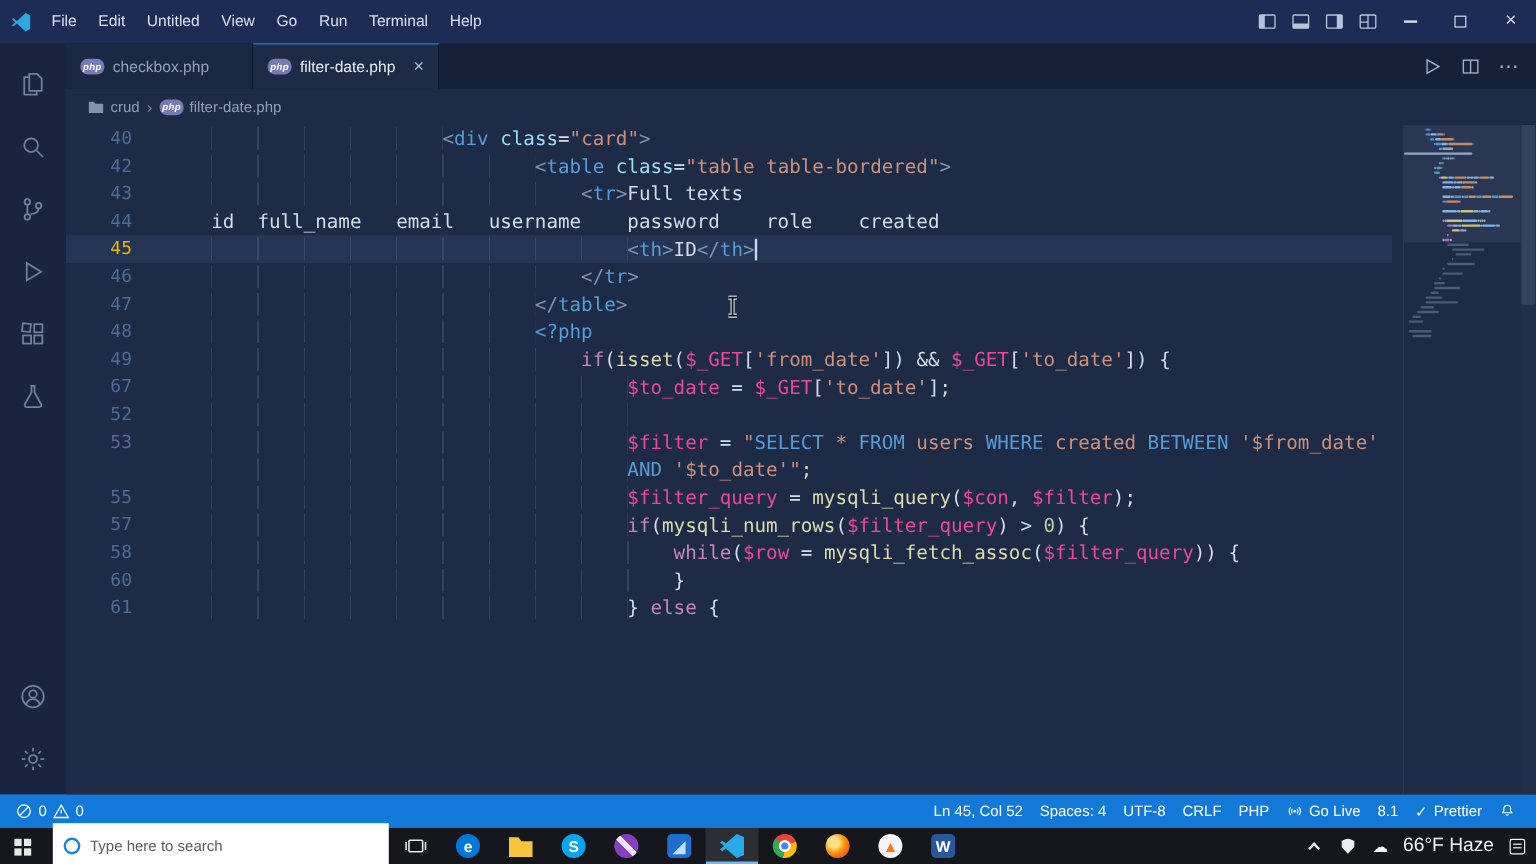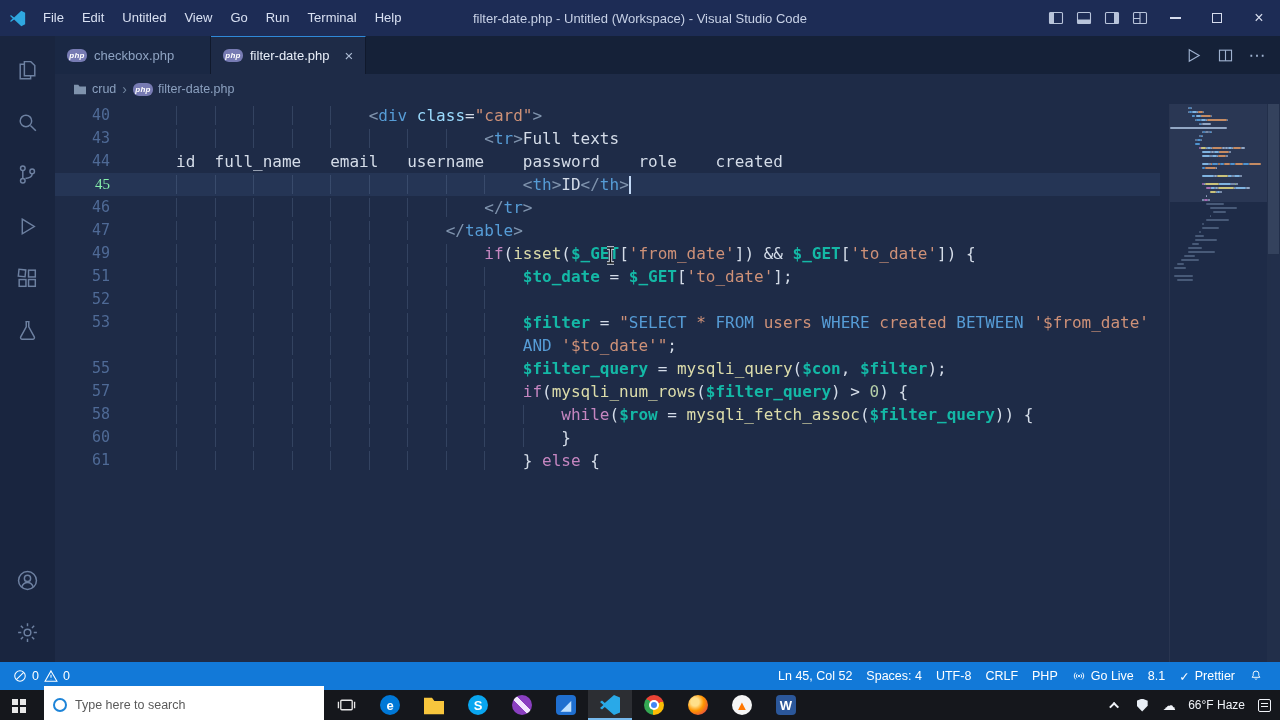--- a/index.html
+++ b/index.html
@@ -44,25 +44,25 @@
                 padding-left:18px; gap:6px; font-size:12.5px; color:#8ba0bf; }
   .bc-item{ display:flex; align-items:center; gap:5px; }
   .bc-sep{ font-size:14px; color:#70849f; }
   
   .editor{ position:relative; flex:1 1 auto; background:#1e2b47; overflow:hidden;
            font-family:"DejaVu Sans Mono","Liberation Mono",monospace; font-size:16px; line-height:23px; }
   .code-lines{ position:absolute; inset:0 120px 0 0; overflow:hidden; }
   .code-row{ display:flex; height:23px; white-space:pre; }
   .code-row.active{ background:rgba(110,152,212,.10); }
   .ln{ flex:0 0 55px; text-align:right; color:#4f6a96; font-size:15px; user-select:none; }
-  .code-row.active .ln{ color:#86efac;font-family:Liberation Serif, serif; }
+  .code-row.active .ln{ color:#eab308; }
   .lc{ padding-left:66px; flex:1; }
   .tk-ind{ background-image:repeating-linear-gradient(to right, rgba(127,152,188,.22) 0 1px, transparent 1px 4ch); }
   .tk-br{ color:#7f93ad; } .tk-tag{ color:#569cd6; } .tk-attr{ color:#9cdcfe; }
-  .tk-str{ color:#ce9178; } .tk-kw{ color:#c586c0; } .tk-var{ color:#14b8a6;font-weight:bold; }
+  .tk-str{ color:#ce9178; } .tk-kw{ color:#c586c0; } .tk-var{ color:#ec4899; }
   .tk-fn{ color:#dcdcaa; } .tk-num{ color:#b5cea8; } .tk-p,.tk-txt{ color:#d4dce8; }
   .tk-php,.tk-sql{ color:#569cd6; }
   .caret{ display:inline-block; width:2px; height:18px; background:#c2d8f5; vertical-align:text-bottom; }
   
   .minimap{ position:absolute; top:0; right:13px; width:98px; bottom:0; border-left:1px solid rgba(255,255,255,.05); }
   .mm-viewport{ position:absolute; top:0; left:0; right:0; height:98px; background:rgba(210,228,255,.07); }
   .mm-content{ position:relative; padding-top:2px; }
   .mm-row{ height:4px; display:flex; align-items:center; overflow:hidden; width:96px; }
   .mm-row span{ display:inline-block; height:2.2px; border-radius:1px; flex:0 0 auto; }
   .scrollstrip{ position:absolute; top:0; right:0; width:13px; bottom:0; background:rgba(255,255,255,.02); }
@@ -97,21 +97,21 @@
   .shape-firefox{ border-radius:50%;
      background:radial-gradient(circle at 35% 35%, #ffe08a 0 22%, #ff9500 48%, #e8543a 78%); }
   .shape-pen{ border-radius:50%;
      background:linear-gradient(45deg,#8a3fc0 0 42%,#f2e6ff 42% 58%,#8a3fc0 58% 100%); }
   .tray{ margin-left:auto; display:flex; align-items:center; gap:11px; padding-right:8px; }
   .tray-ic{ display:flex; align-items:center; justify-content:center; width:16px; height:20px; font-size:13px; color:#f0f3f8; }
   .chev{ width:7px; height:7px; border-left:2px solid #f0f3f8; border-top:2px solid #f0f3f8; transform:rotate(45deg) translateY(2px); }
   .shield{ width:11px; height:13px; background:#e8eef5; clip-path:polygon(50% 0,100% 18%,100% 55%,50% 100%,0 55%,0 18%); }
   .ac{ width:13px; height:13px; border:1.5px solid #f0f3f8; border-radius:2px; position:relative; }
   .ac::after{ content:""; position:absolute; left:2px; right:2px; top:3px; height:1.5px; background:#f0f3f8; box-shadow:0 3px 0 #f0f3f8; }
-  .weather{ font-size:12px; color:#f0f3f8; white-space:nowrap; }
+  .weather{ font-size:16px; color:#f0f3f8; white-space:nowrap; }
   svg{ display:block; }
 </style>
 </head>
 <body>
 
 <div class="screen">
 
   <header class="titlebar">
     <span class="vs-logo">
       <svg width="17" height="17" viewBox="0 0 16 16">
@@ -121,21 +121,20 @@
     <nav class="menubar">
         <div class="menu-item">File</div>
         <div class="menu-item">Edit</div>
         <div class="menu-item">Untitled</div>
         <div class="menu-item">View</div>
         <div class="menu-item">Go</div>
         <div class="menu-item">Run</div>
         <div class="menu-item">Terminal</div>
         <div class="menu-item">Help</div>
       </nav>
-    <div class="win-title">filter-date.php - Untitled (Workspace) - Visual Studio Code</div>
     <div class="win-controls">
       <span class="wc">
         <svg width="16" height="16" viewBox="0 0 16 16" stroke="#b8c4da" fill="none" stroke-width="1.1">
             <rect x="1.5" y="2.5" width="13" height="11" rx="1"></rect>
             <path fill="#b8c4da" stroke="none" d="M1.5 2.5h4.5v11H1.5z"></path>
           </svg>
       </span>
       <span class="wc">
         <svg width="16" height="16" viewBox="0 0 16 16" stroke="#b8c4da" fill="none" stroke-width="1.1">
             <rect x="1.5" y="2.5" width="13" height="11" rx="1"></rect>
@@ -264,27 +263,29 @@
         <span class="bc-sep">›</span>
         <span class="bc-item">
           <span class="php-icon">php</span>
           <span>filter-date.php</span>
         </span>
       </div>
 
       <div class="editor">
         <div class="code-lines">
             <div class="code-row"><span class="ln">40</span><span class="lc"><span class="tk-ind">                    </span><span class="tk-br">&lt;</span><span class="tk-tag">div</span><span class="tk-p"> </span><span class="tk-attr">class</span><span class="tk-p">=</span><span class="tk-str">"card"</span><span class="tk-br">&gt;</span></span></div>
+            <div class="code-row"><span class="ln">42</span><span class="lc"><span class="tk-ind">                            </span><span class="tk-br">&lt;</span><span class="tk-tag">table</span><span class="tk-p"> </span><span class="tk-attr">class</span><span class="tk-p">=</span><span class="tk-str">"table table-bordered"</span><span class="tk-br">&gt;</span></span></div>
             <div class="code-row"><span class="ln">43</span><span class="lc"><span class="tk-ind">                                </span><span class="tk-br">&lt;</span><span class="tk-tag">tr</span><span class="tk-br">&gt;</span><span class="tk-txt">Full texts</span></span></div>
             <div class="code-row"><span class="ln">44</span><span class="lc"><span class="tk-txt">id  full_name   email   username    password    role    created</span></span></div>
             <div class="code-row active"><span class="ln">45</span><span class="lc"><span class="tk-ind">                                    </span><span class="tk-br">&lt;</span><span class="tk-tag">th</span><span class="tk-br">&gt;</span><span class="tk-txt">ID</span><span class="tk-br">&lt;/</span><span class="tk-tag">th</span><span class="tk-br">&gt;</span><span class="caret"></span></span></div>
             <div class="code-row"><span class="ln">46</span><span class="lc"><span class="tk-ind">                                </span><span class="tk-br">&lt;/</span><span class="tk-tag">tr</span><span class="tk-br">&gt;</span></span></div>
             <div class="code-row"><span class="ln">47</span><span class="lc"><span class="tk-ind">                            </span><span class="tk-br">&lt;/</span><span class="tk-tag">table</span><span class="tk-br">&gt;</span></span></div>
+            <div class="code-row"><span class="ln">48</span><span class="lc"><span class="tk-ind">                            </span><span class="tk-php">&lt;?php</span></span></div>
             <div class="code-row"><span class="ln">49</span><span class="lc"><span class="tk-ind">                                </span><span class="tk-kw">if</span><span class="tk-p">(</span><span class="tk-fn">isset</span><span class="tk-p">(</span><span class="tk-var">$_GET</span><span class="tk-p">[</span><span class="tk-str">'from_date'</span><span class="tk-p">]) </span><span class="tk-p">&amp;&amp; </span><span class="tk-var">$_GET</span><span class="tk-p">[</span><span class="tk-str">'to_date'</span><span class="tk-p">]) {</span></span></div>
-            <div class="code-row"><span class="ln">51</span><span class="lc"><span class="tk-ind">                                    </span><span class="tk-var">$to_date</span><span class="tk-p"> = </span><span class="tk-var">$_GET</span><span class="tk-p">[</span><span class="tk-str">'to_date'</span><span class="tk-p">];</span></span></div>
+            <div class="code-row"><span class="ln">67</span><span class="lc"><span class="tk-ind">                                    </span><span class="tk-var">$to_date</span><span class="tk-p"> = </span><span class="tk-var">$_GET</span><span class="tk-p">[</span><span class="tk-str">'to_date'</span><span class="tk-p">];</span></span></div>
             <div class="code-row"><span class="ln">52</span><span class="lc"><span class="tk-ind">                                    </span></span></div>
             <div class="code-row"><span class="ln">53</span><span class="lc"><span class="tk-ind">                                    </span><span class="tk-var">$filter</span><span class="tk-p"> = </span><span class="tk-str">"</span><span class="tk-sql">SELECT</span><span class="tk-str"> * </span><span class="tk-sql">FROM</span><span class="tk-str"> users </span><span class="tk-sql">WHERE</span><span class="tk-str"> created </span><span class="tk-sql">BETWEEN</span><span class="tk-str"> '$from_date'</span></span></div>
             <div class="code-row"><span class="ln"></span><span class="lc"><span class="tk-ind">                                    </span><span class="tk-sql">AND</span><span class="tk-str"> '$to_date'"</span><span class="tk-p">;</span></span></div>
             <div class="code-row"><span class="ln">55</span><span class="lc"><span class="tk-ind">                                    </span><span class="tk-var">$filter_query</span><span class="tk-p"> = </span><span class="tk-fn">mysqli_query</span><span class="tk-p">(</span><span class="tk-var">$con</span><span class="tk-p">, </span><span class="tk-var">$filter</span><span class="tk-p">);</span></span></div>
             <div class="code-row"><span class="ln">57</span><span class="lc"><span class="tk-ind">                                    </span><span class="tk-kw">if</span><span class="tk-p">(</span><span class="tk-fn">mysqli_num_rows</span><span class="tk-p">(</span><span class="tk-var">$filter_query</span><span class="tk-p">) </span><span class="tk-p">&gt; </span><span class="tk-num">0</span><span class="tk-p">) {</span></span></div>
             <div class="code-row"><span class="ln">58</span><span class="lc"><span class="tk-ind">                                        </span><span class="tk-kw">while</span><span class="tk-p">(</span><span class="tk-var">$row</span><span class="tk-p"> = </span><span class="tk-fn">mysqli_fetch_assoc</span><span class="tk-p">(</span><span class="tk-var">$filter_query</span><span class="tk-p">)) {</span></span></div>
             <div class="code-row"><span class="ln">60</span><span class="lc"><span class="tk-ind">                                        </span><span class="tk-p">}</span></span></div>
             <div class="code-row"><span class="ln">61</span><span class="lc"><span class="tk-ind">                                    </span><span class="tk-p">} </span><span class="tk-kw">else</span><span class="tk-p"> {</span></span></div>
           </div>
         <div class="minimap">

